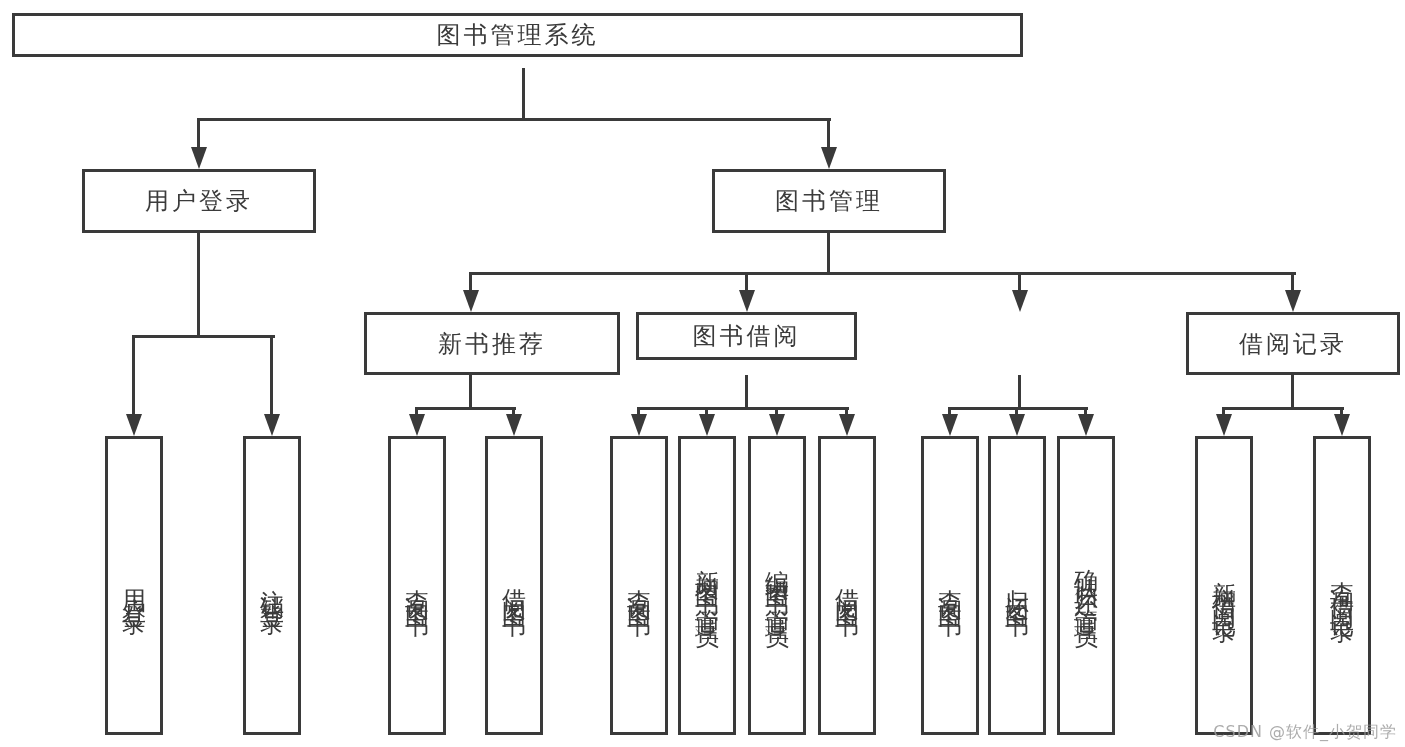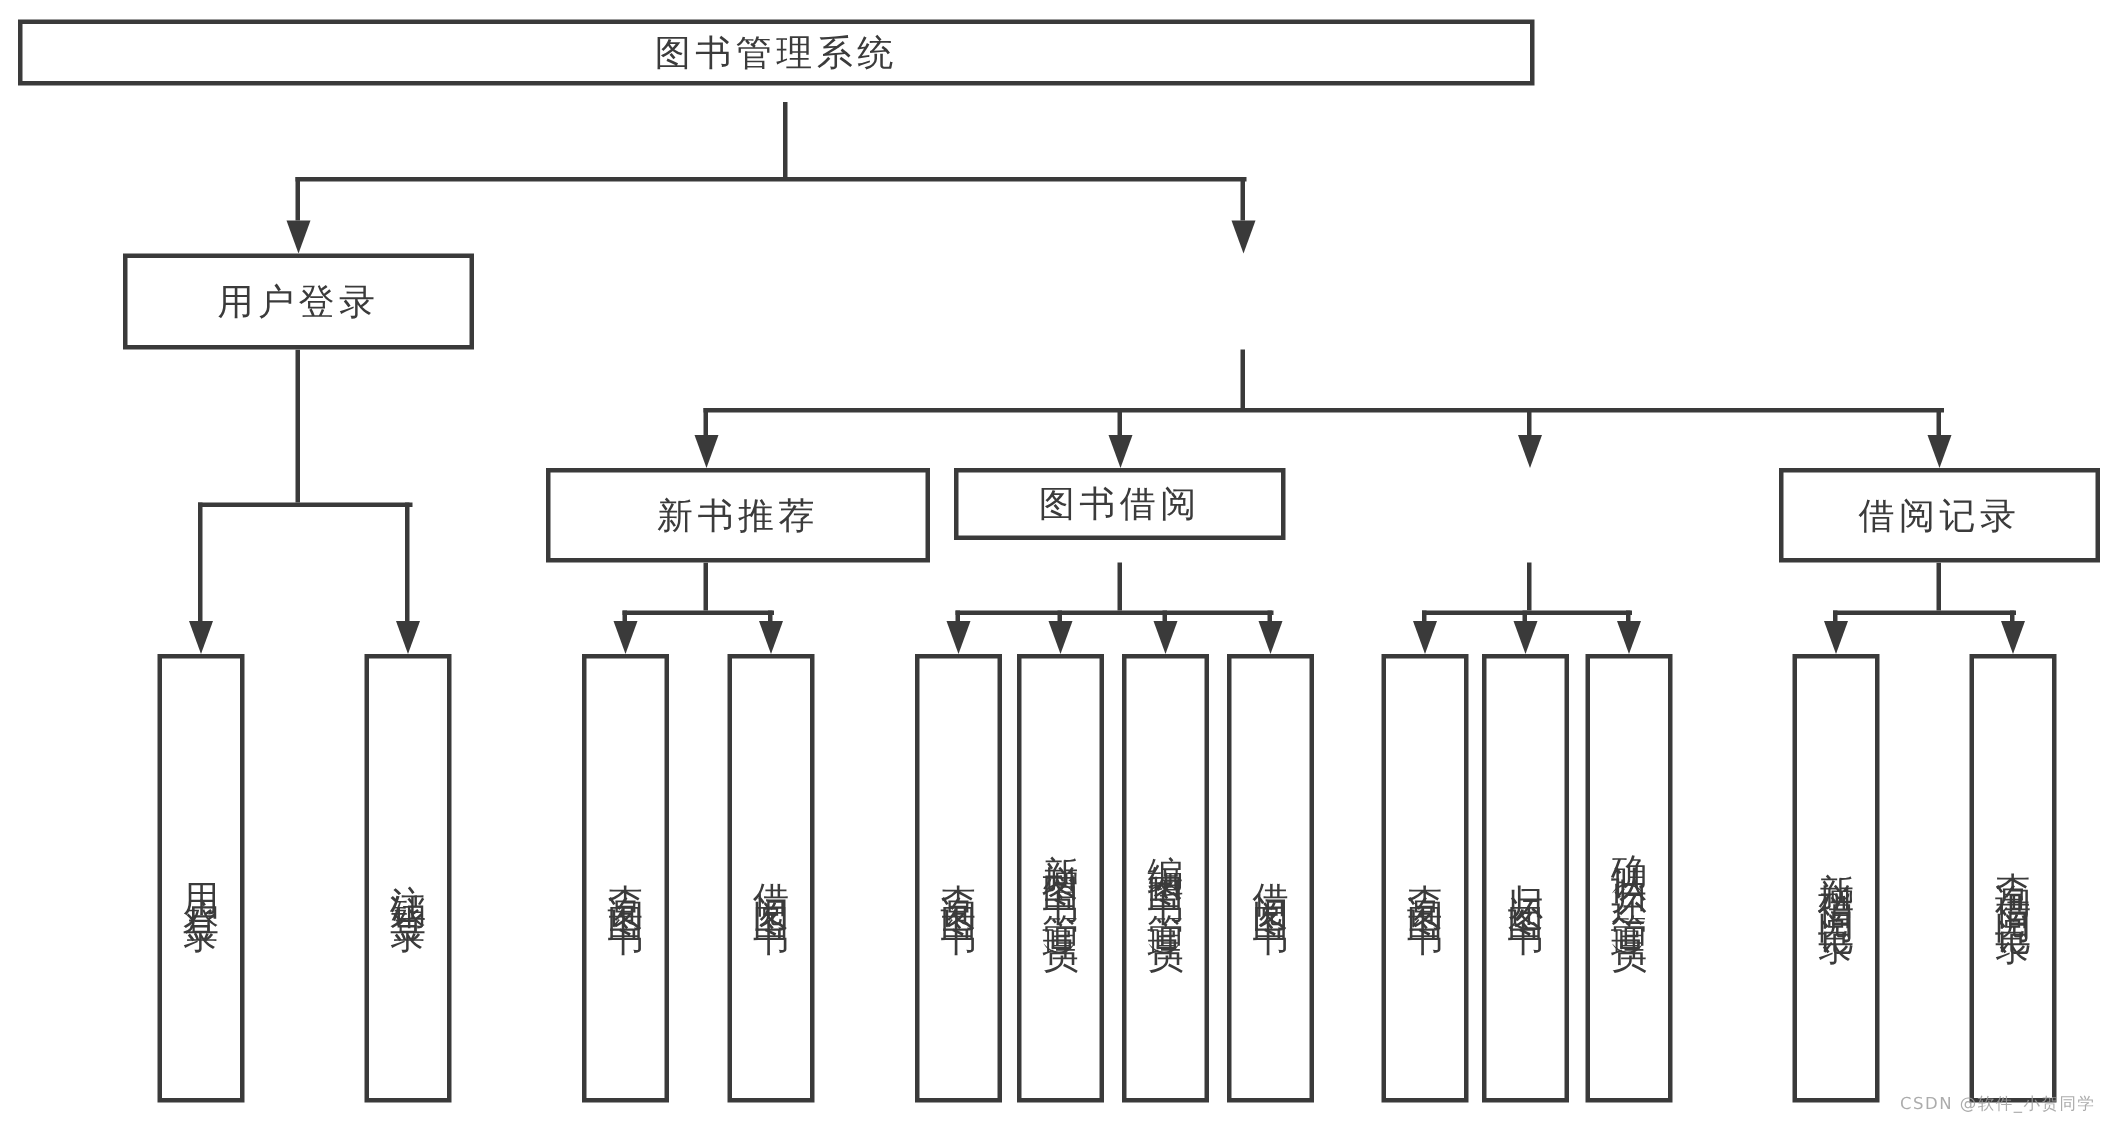--- a/index.html
+++ b/index.html
@@ -54,21 +54,21 @@
     left: 50%;
     transform: translateX(-50%);
     border-left: 8px solid transparent;
     border-right: 8px solid transparent;
     border-top: 22px solid var(--line);
   }
   .watermark {
     position: absolute;
     right: 8px;
     bottom: 4px;
-    font-size: 11px;
+    font-size: 16px;
     color: var(--watermark);
     opacity: 0.85;
     letter-spacing: 1px;
     z-index: 5;
   }
 </style>
 </head>
 <body>
 
 <div class="canvas">
@@ -113,20 +113,23 @@
   <div class="drop" style="left:1222px;top:407px;height:7px"></div>
   <div class="drop" style="left:1340px;top:407px;height:7px"></div>
 
   <div class="box" style="left:12px;top:13px;width:1011px;height:44px">
     <span>图书管理系统</span>
   </div>
 
   <div class="box" style="left:82px;top:169px;width:234px;height:64px">
     <span>用户登录</span>
   </div>
+  <div class="box" style="left:712px;top:169px;width:234px;height:64px">
+    <span>图书管理</span>
+  </div>
 
   <div class="box" style="left:364px;top:312px;width:256px;height:63px">
     <span>新书推荐</span>
   </div>
   <div class="box" style="left:636px;top:312px;width:221px;height:48px">
     <span>图书借阅</span>
   </div>
   <div class="box" style="left:1186px;top:312px;width:214px;height:63px">
     <span>借阅记录</span>
   </div>

